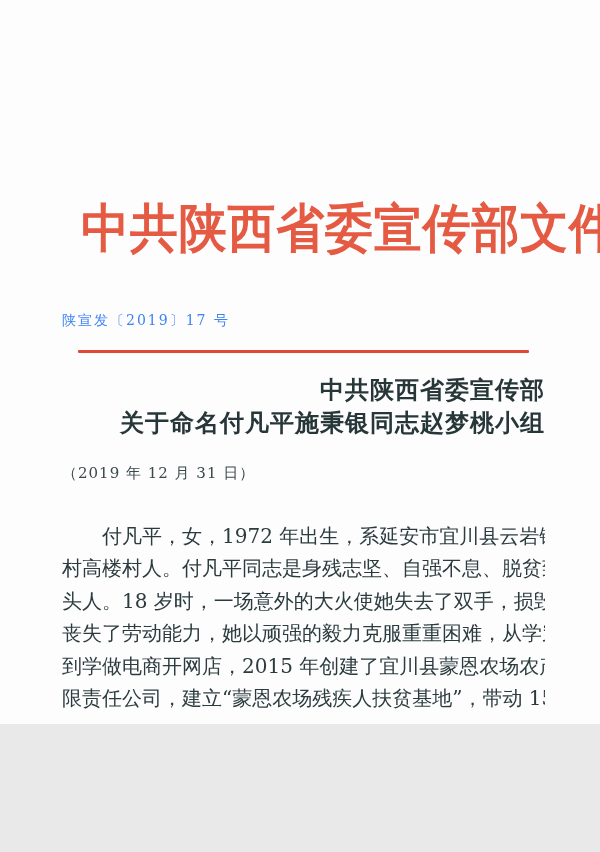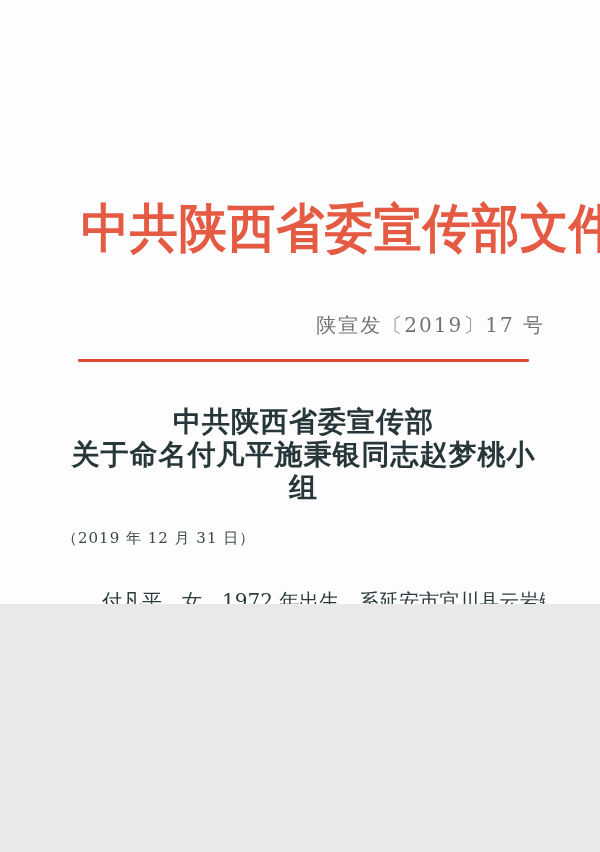--- a/index.html
+++ b/index.html
@@ -4,21 +4,21 @@
 <style>
   * { margin: 0; padding: 0; box-sizing: border-box; }
   html, body {
     width: 600px;
     background: #e9e9e9;
     font-family: "DejaVu Serif", "Liberation Serif", serif;
   }
   .page {
     position: relative;
     width: 600px;
-    height: 604px;
+    height: 724px;
     margin: 0 auto;
     background: #fdfdfd;
     overflow: hidden;
     color: #2c3c3e;
   }
   .content {
     padding: 0 55px 0 62px;
   }
   
   .org-title {
@@ -27,36 +27,36 @@
     font-size: 52px;
     line-height: 1.15;
     font-weight: bold;
     letter-spacing: 1px;
     transform: scaleX(0.92);
     transform-origin: center;
     white-space: nowrap;
   }
   .doc-number {
     margin-top: 54px;
-    text-align: right;
-    font-size: 20px;
+    text-align: left;
+    font-size: 14px;
     letter-spacing: 2px;
-    color: #737373;
+    color: #3b82f6;
   }
   .red-rule {
     margin: 20px 16px 0 16px;
     height: 3px;
     border-radius: 1px;
   }
   
   .doc-title {
-    margin-top: 43px;
-    text-align: center;
+    margin-top: 20px;
+    text-align: right;
     font-weight: bold;
-    font-size: 28px;
+    font-size: 24px;
     line-height: 33px;
     color: #273739;
     letter-spacing: 1px;
   }
   .doc-date {
     margin-top: 25px;
     text-align: left;
     font-size: 15px;
     letter-spacing: 1px;
     color: #39494b;

